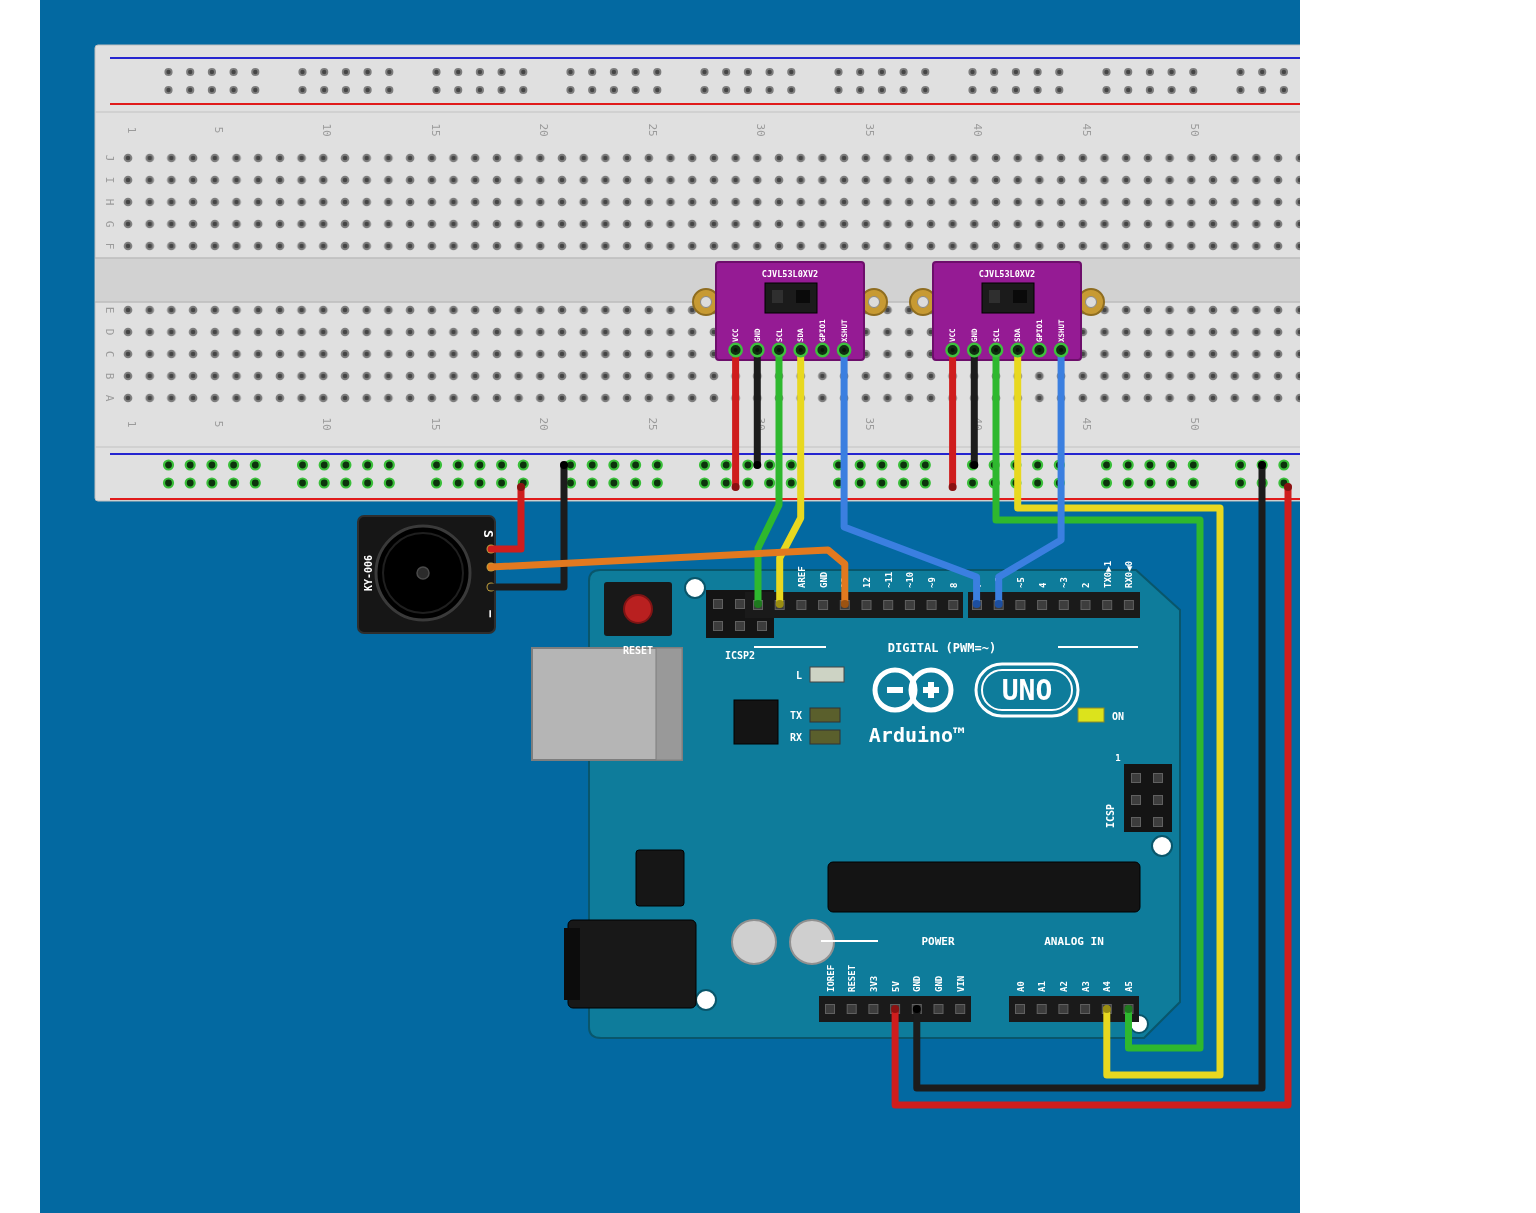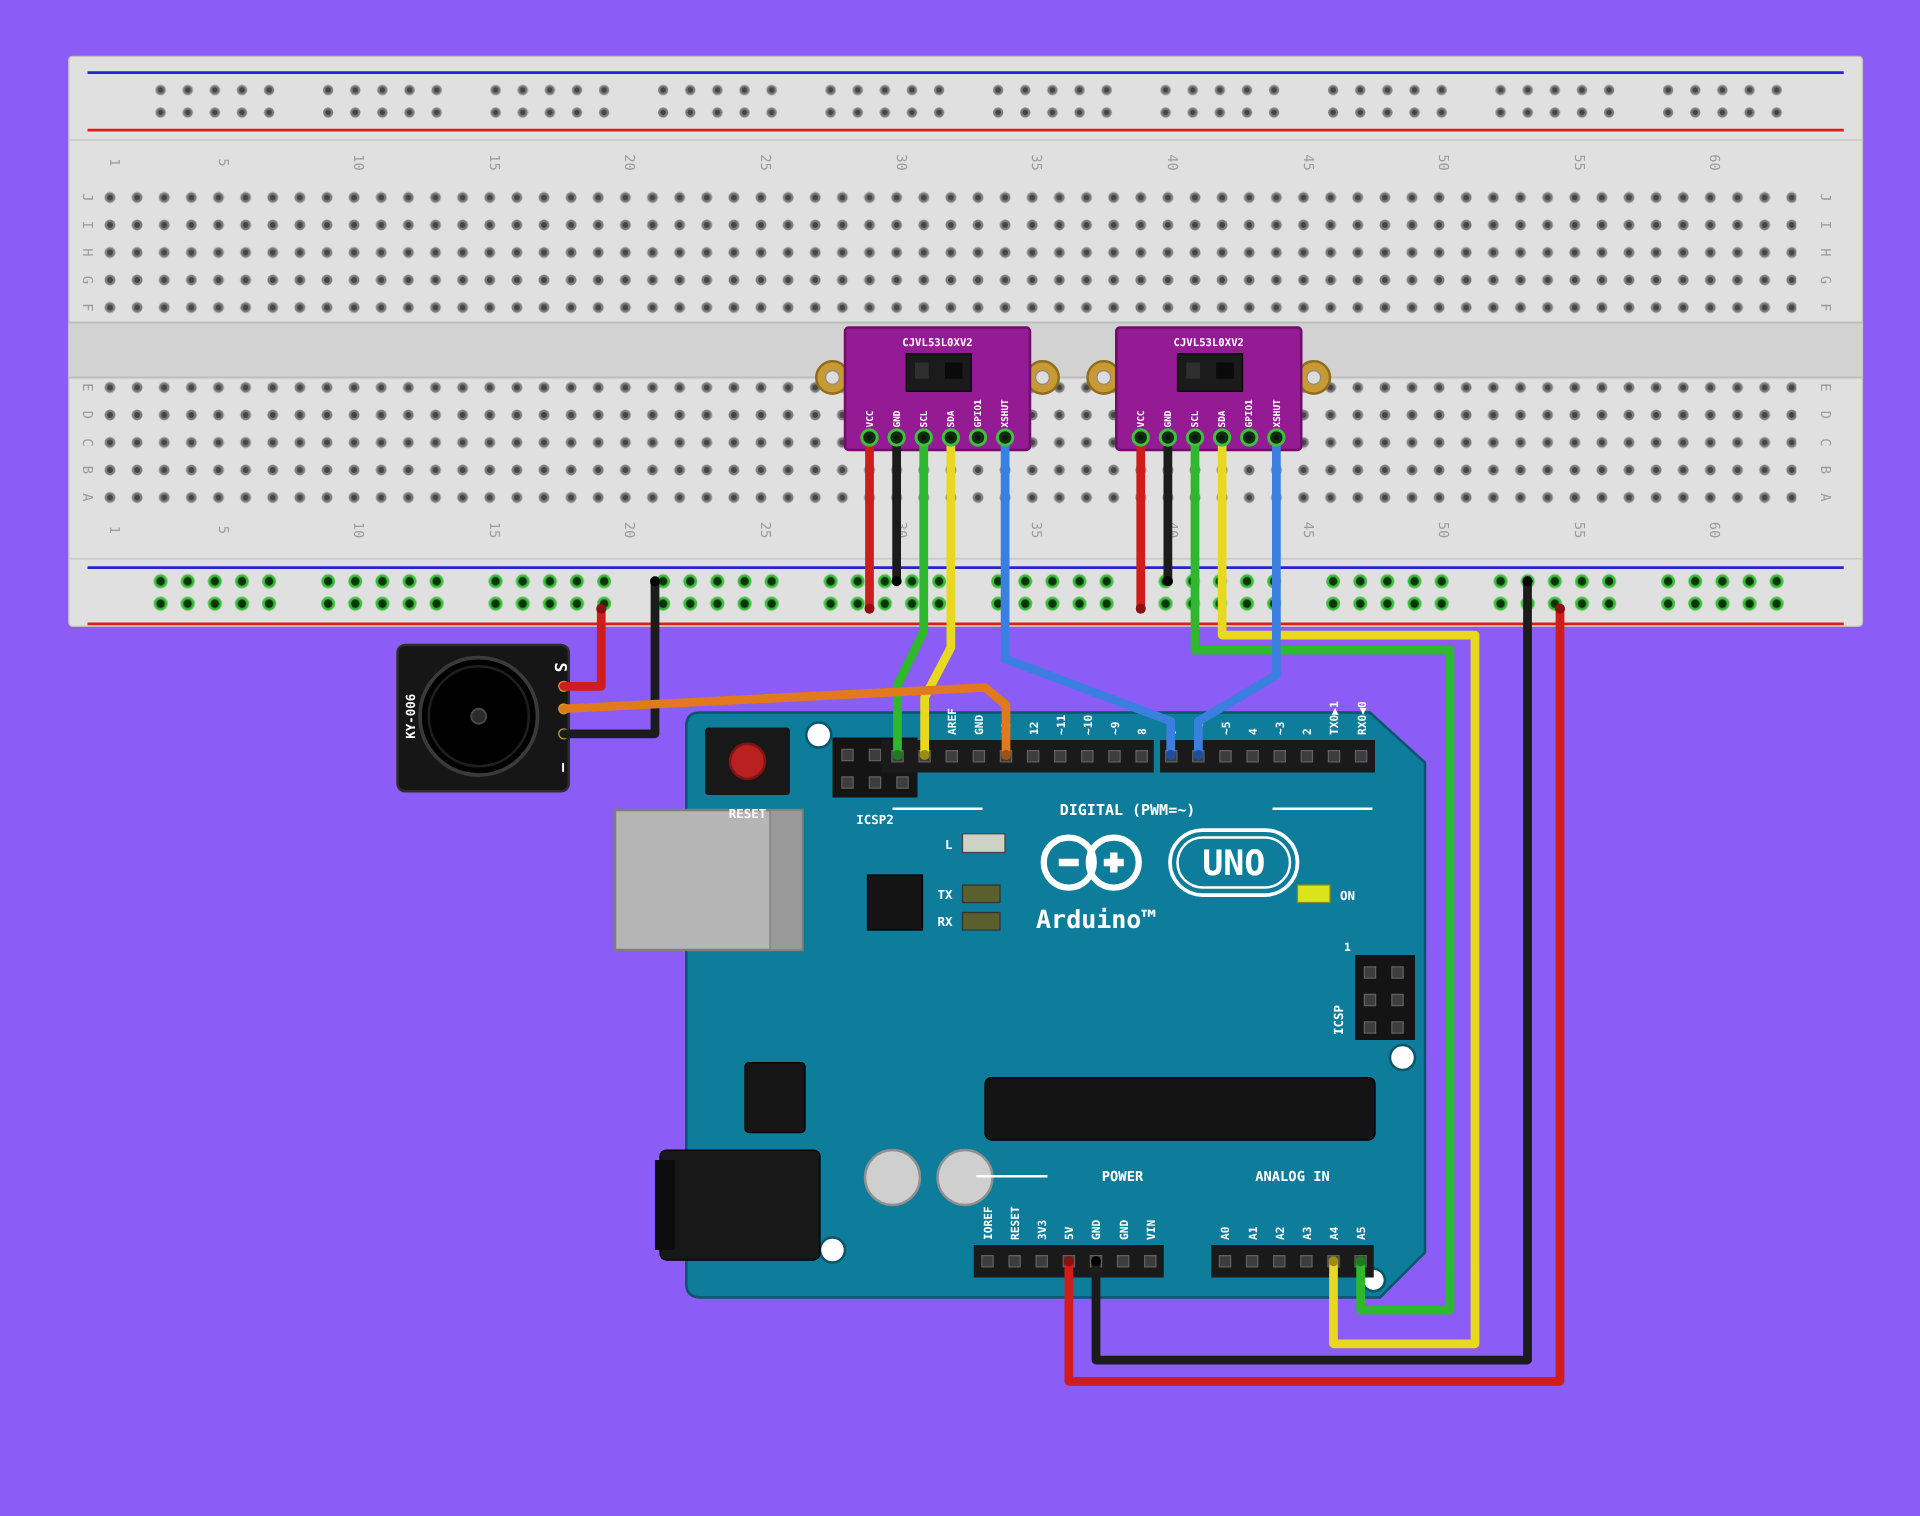--- a/index.html
+++ b/index.html
@@ -1,17 +1,17 @@
 <!DOCTYPE html>
 <html><head>
 <meta charset="utf-8">
 <style>
   html,body{margin:0;padding:0;background:#ffffff;}
-  #stage{position:relative;width:1536px;height:1213px;background:#8b5cf6;overflow:hidden;
-         font-family:"DejaVu Sans Mono",monospace;}
+  #stage{position:relative;width:1260px;height:1213px;background:#0369a1;overflow:hidden;
+         font-family:"DejaVu Sans Mono",monospace;margin-left:40px;}
   svg{position:absolute;left:0;top:0;}
   .bbnum{font:11px "DejaVu Sans Mono",monospace;fill:#9b9b9b;}
   .pinlbl{font:bold 9px "DejaVu Sans Mono",monospace;fill:#ffffff;}
   .slbl{font:bold 7.5px "DejaVu Sans Mono",monospace;fill:#ffffff;}
   .stitle{font:bold 8.5px "DejaVu Sans Mono",monospace;fill:#ffffff;}
   .cap{font:bold 12px "DejaVu Sans Mono",monospace;fill:#ffffff;}
   .wlbl{font:bold 10px "DejaVu Sans Mono",monospace;fill:#ffffff;}
   .brand{font:bold 20px "DejaVu Sans Mono",monospace;fill:#ffffff;}
   .uno{font:bold 28px "DejaVu Sans Mono",monospace;fill:#ffffff;}
   .wire{fill:none;stroke-width:7;stroke-linecap:round;stroke-linejoin:round;}

